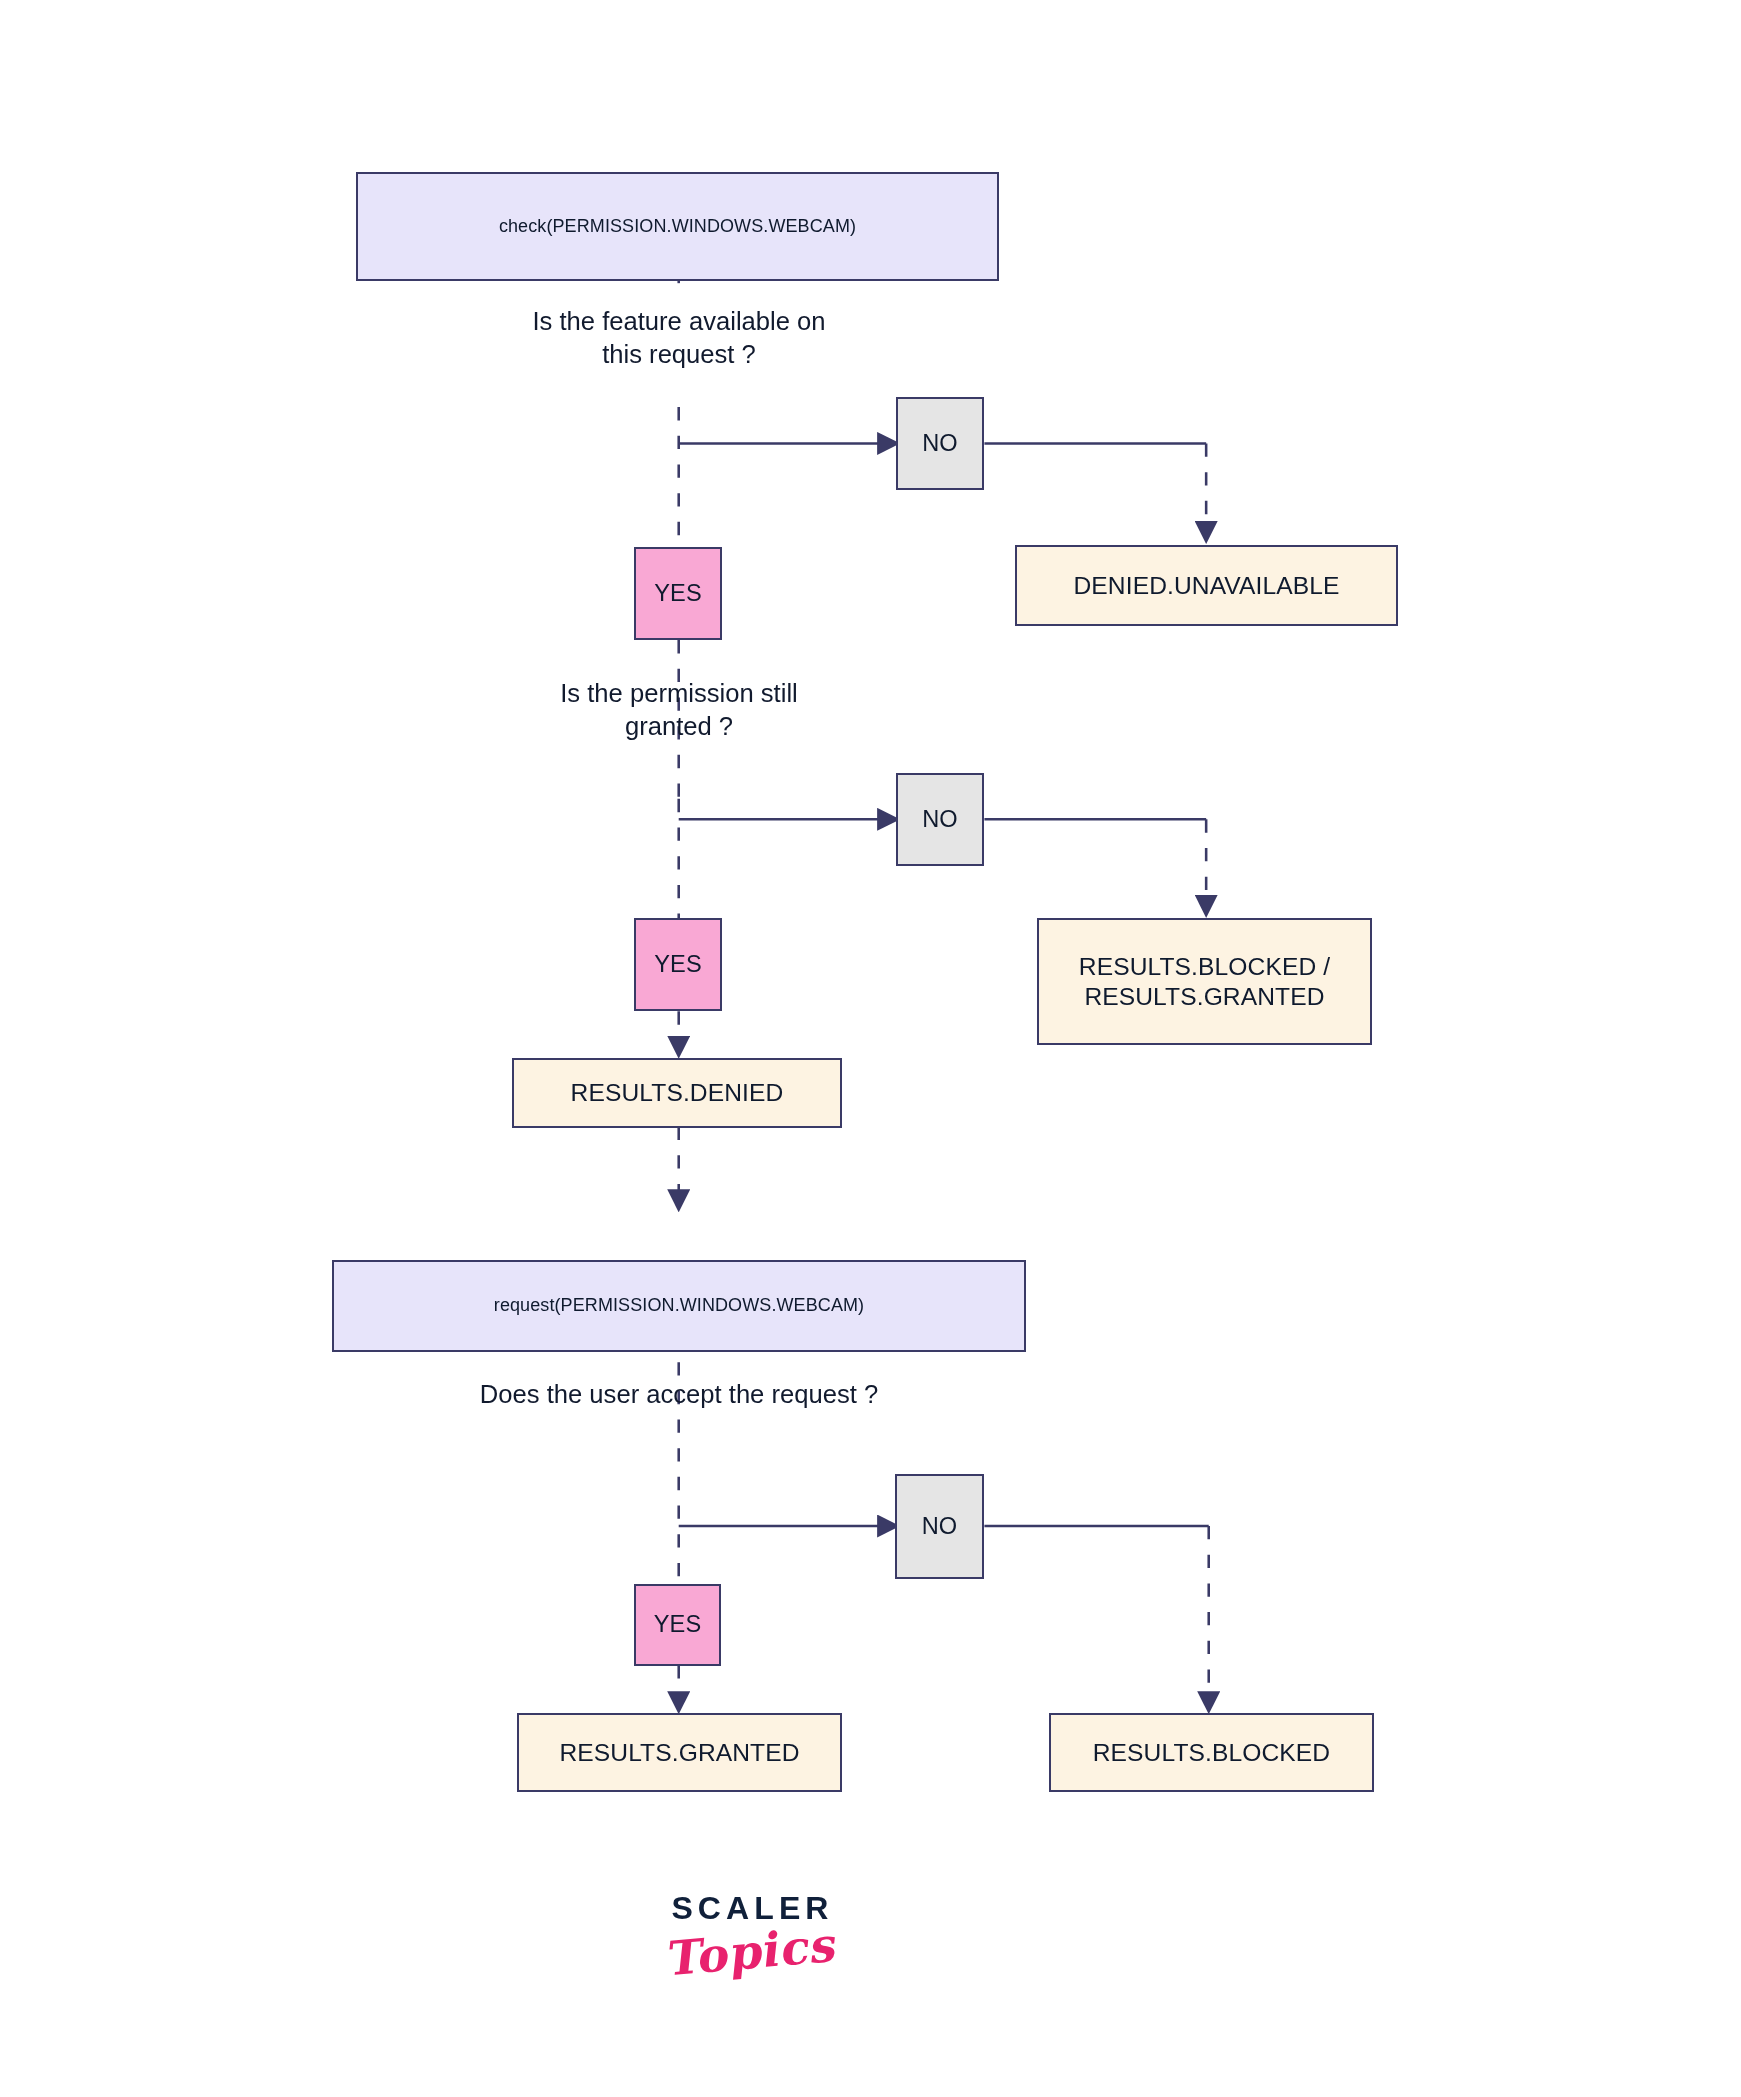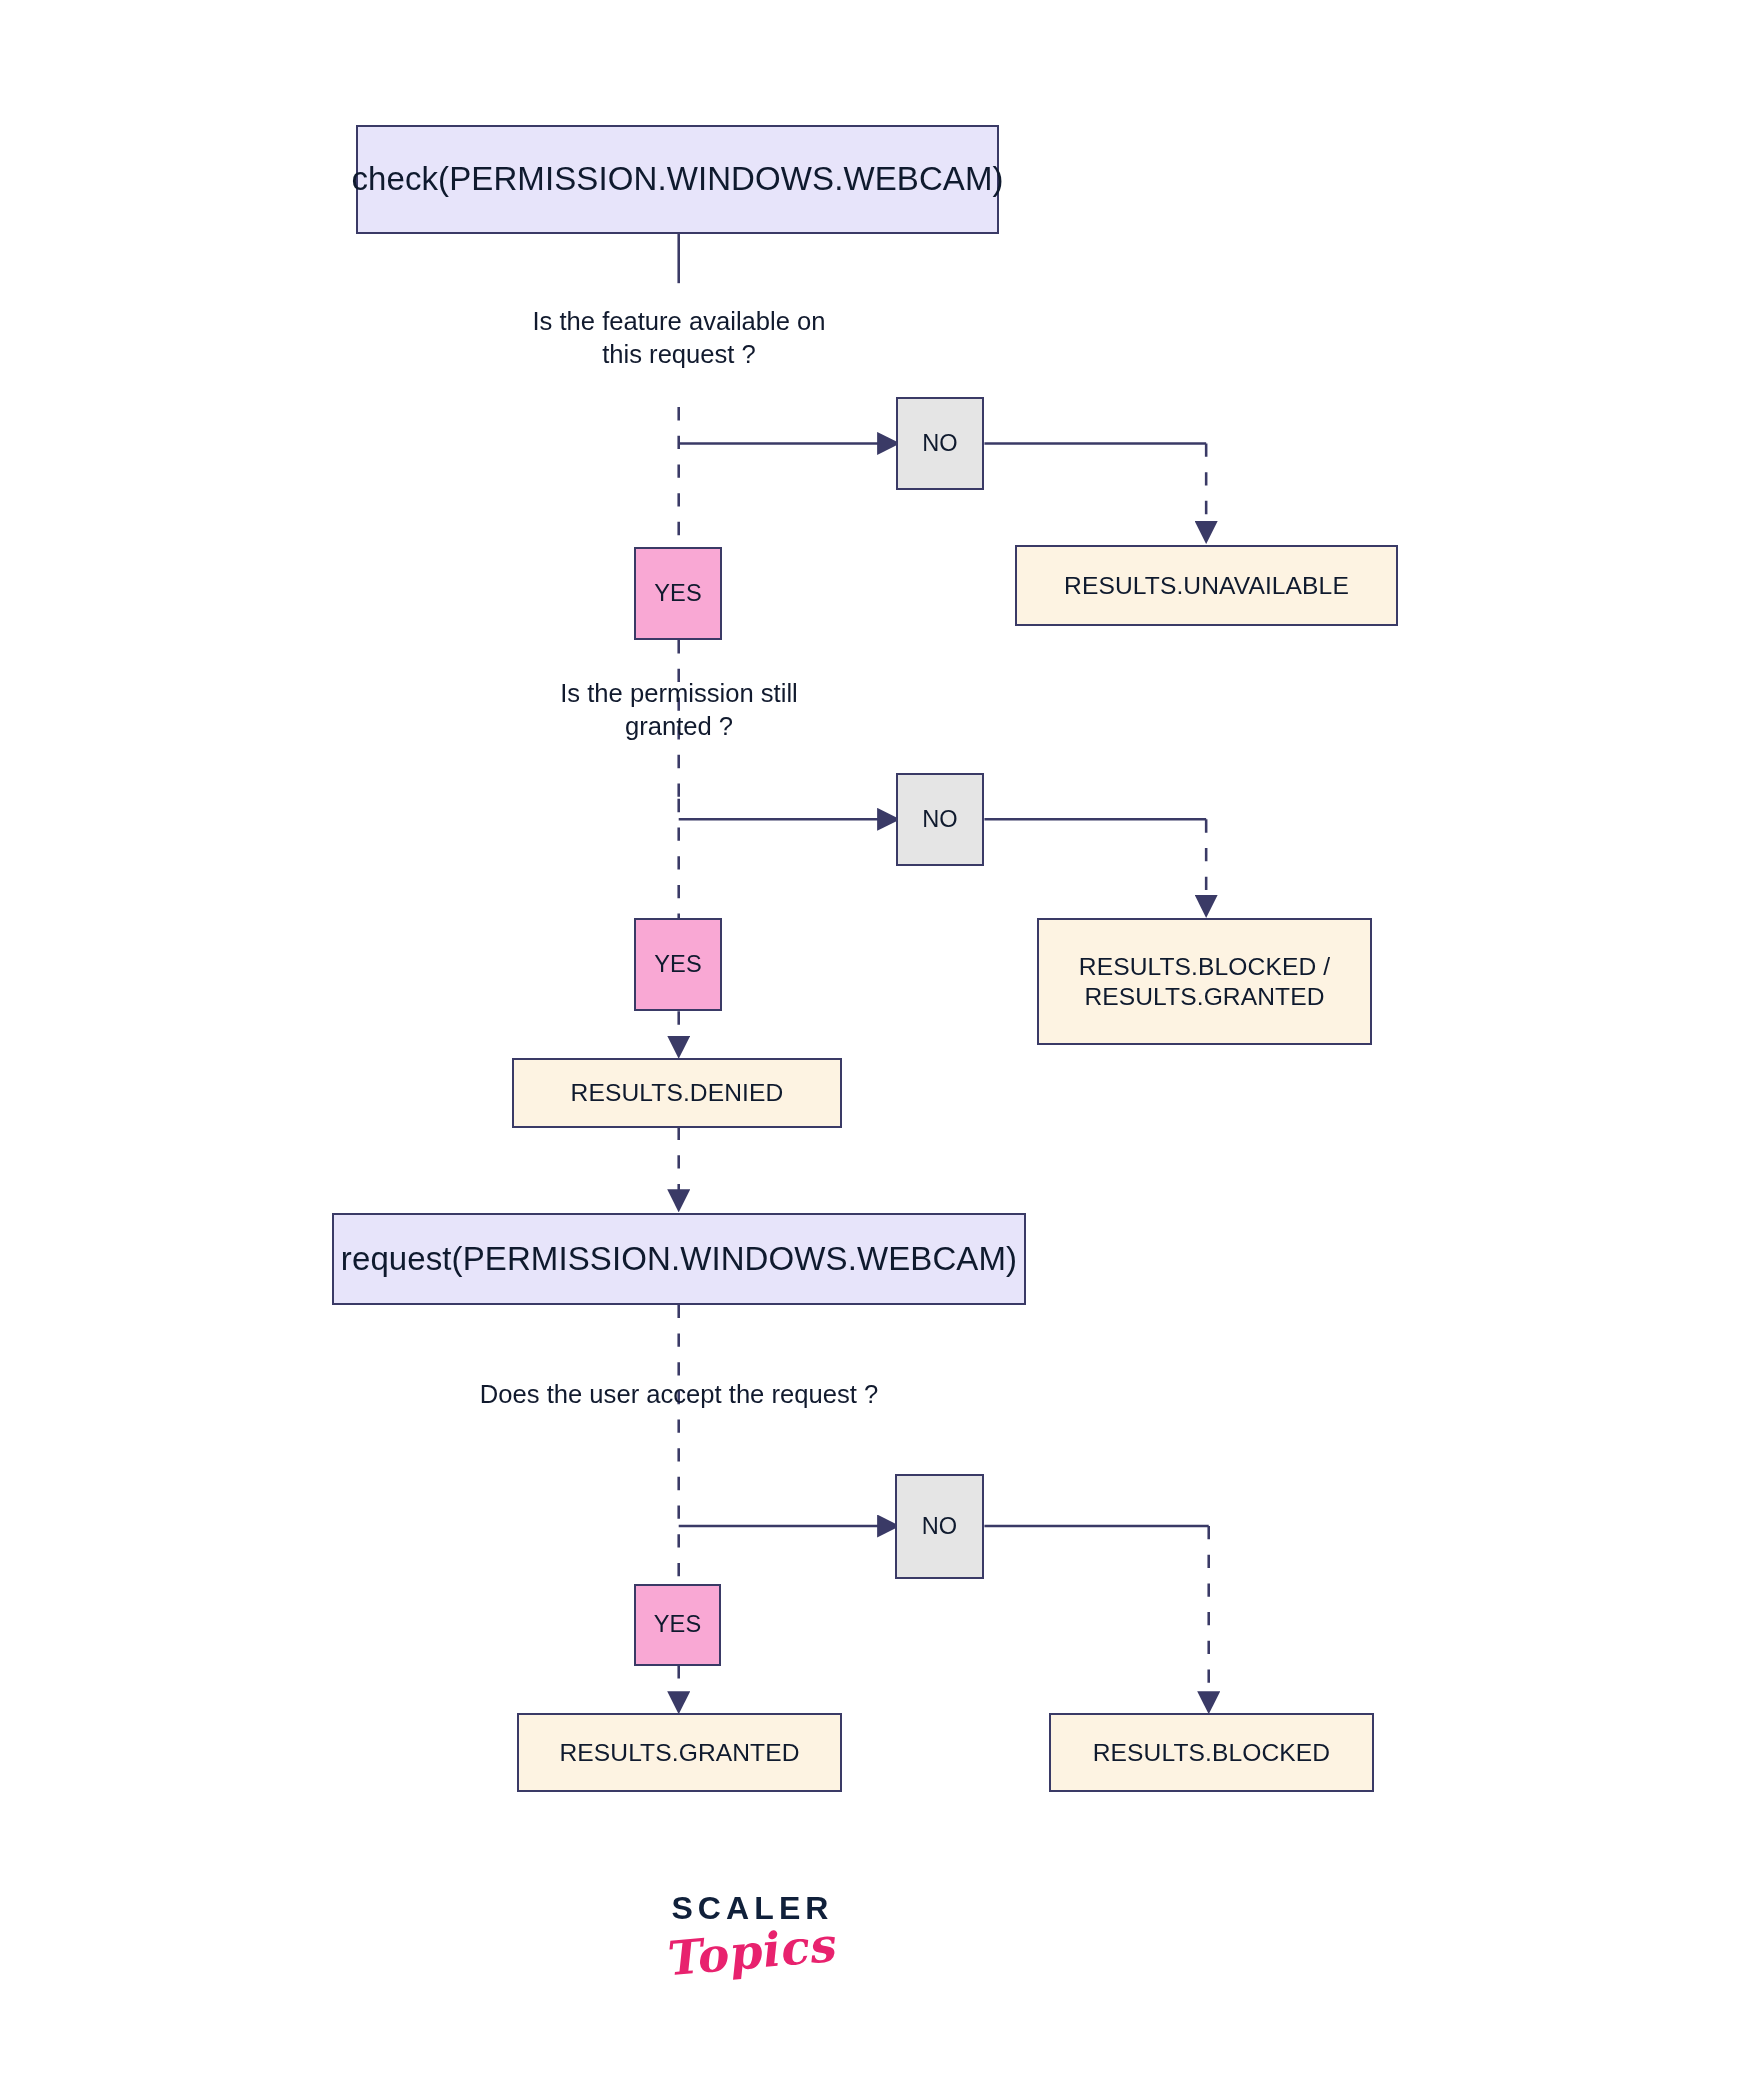--- a/index.html
+++ b/index.html
@@ -28,22 +28,23 @@
     align-items:center;
     justify-content:center;
     text-align:center;
     border:2.6px solid #3a3a66;
     line-height:1.18;
     letter-spacing:0.1px;
     white-space:pre-line;
   }
   .node-process{
     background:#e7e4fa;
-    font-size:33px;
+    font-size:18px;
     color:#0f1a2e;
+    margin-top:47px;
   }
   .node-result{
     background:#fdf3e2;
     font-size:24.6px;
     color:#0f1a2e;
   }
   .node-no{
     background:#e5e5e5;
     font-size:23.6px;
     color:#0f1a2e;
@@ -135,21 +136,21 @@
 
   <div class="node node-process" style="left:356px; top:125px; width:643px; height:109px;">check(PERMISSION.WINDOWS.WEBCAM)</div>
 
   <div class="question" style="left:423px; top:305px; width:512px;">Is the feature available on
 this request ?</div>
 
   <div class="node node-no" style="left:896px; top:397px; width:88px; height:93px;">NO</div>
 
   <div class="node node-yes" style="left:634px; top:547px; width:88px; height:93px;">YES</div>
 
-  <div class="node node-result" style="left:1015px; top:545px; width:383px; height:81px;">RESULTS.UNAVAILABLE</div>
+  <div class="node node-result" style="left:1015px; top:545px; width:383px; height:81px;">DENIED.UNAVAILABLE</div>
 
   <div class="question" style="left:423px; top:677px; width:512px;">Is the permission still
 granted ?</div>
 
   <div class="node node-no" style="left:896px; top:773px; width:88px; height:93px;">NO</div>
 
   <div class="node node-yes" style="left:634px; top:918px; width:88px; height:93px;">YES</div>
 
   <div class="node node-result" style="left:1037px; top:918px; width:335px; height:127px;">RESULTS.BLOCKED /
 RESULTS.GRANTED</div>

